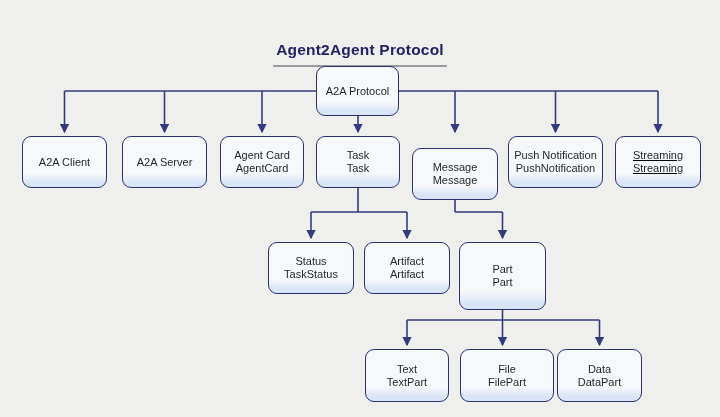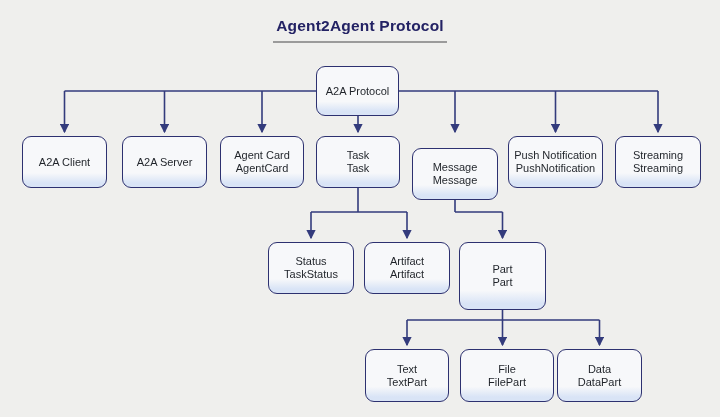--- a/index.html
+++ b/index.html
@@ -8,21 +8,21 @@
     height: 417px;
     position: relative;
     background: var(--bg, #efefed);
     font-family: "Liberation Sans", sans-serif;
     overflow: hidden;
   }
   #diagram-canvas { position: absolute; inset: 0; }
   #connectors { position: absolute; left: 0; top: 0; z-index: 1; }
   .title-wrap {
     position: absolute;
-    top: 17px; left: 0; width: 100%;
+    top: 41px; left: 0; width: 100%;
     text-align: center;
     z-index: 2;
   }
   .title {
     display: inline-block;
     margin: 0;
     font-size: 15.5px;
     font-weight: bold;
     letter-spacing: 0.2px;
     color: var(--title, #232264);
@@ -104,21 +104,21 @@
         <span class="node-line">Task</span>
       </div>
       <div class="node" style="left: 412px; top: 148px; width: 86px; height: 52px;">
         <span class="node-line">Message</span>
         <span class="node-line">Message</span>
       </div>
       <div class="node" style="left: 508px; top: 136px; width: 95px; height: 52px;">
         <span class="node-line">Push Notification</span>
         <span class="node-line">PushNotification</span>
       </div>
-      <div class="node" style="left: 615px; top: 136px; width: 86px; height: 52px;">
+      <div class="node" style="left: 615px; top: 136px; width: 86px; height: 52px; text-decoration: underline;">
         <span class="node-line">Streaming</span>
         <span class="node-line">Streaming</span>
       </div>
       <div class="node" style="left: 268px; top: 242px; width: 86px; height: 52px;">
         <span class="node-line">Status</span>
         <span class="node-line">TaskStatus</span>
       </div>
       <div class="node" style="left: 364px; top: 242px; width: 86px; height: 52px;">
         <span class="node-line">Artifact</span>
         <span class="node-line">Artifact</span>

